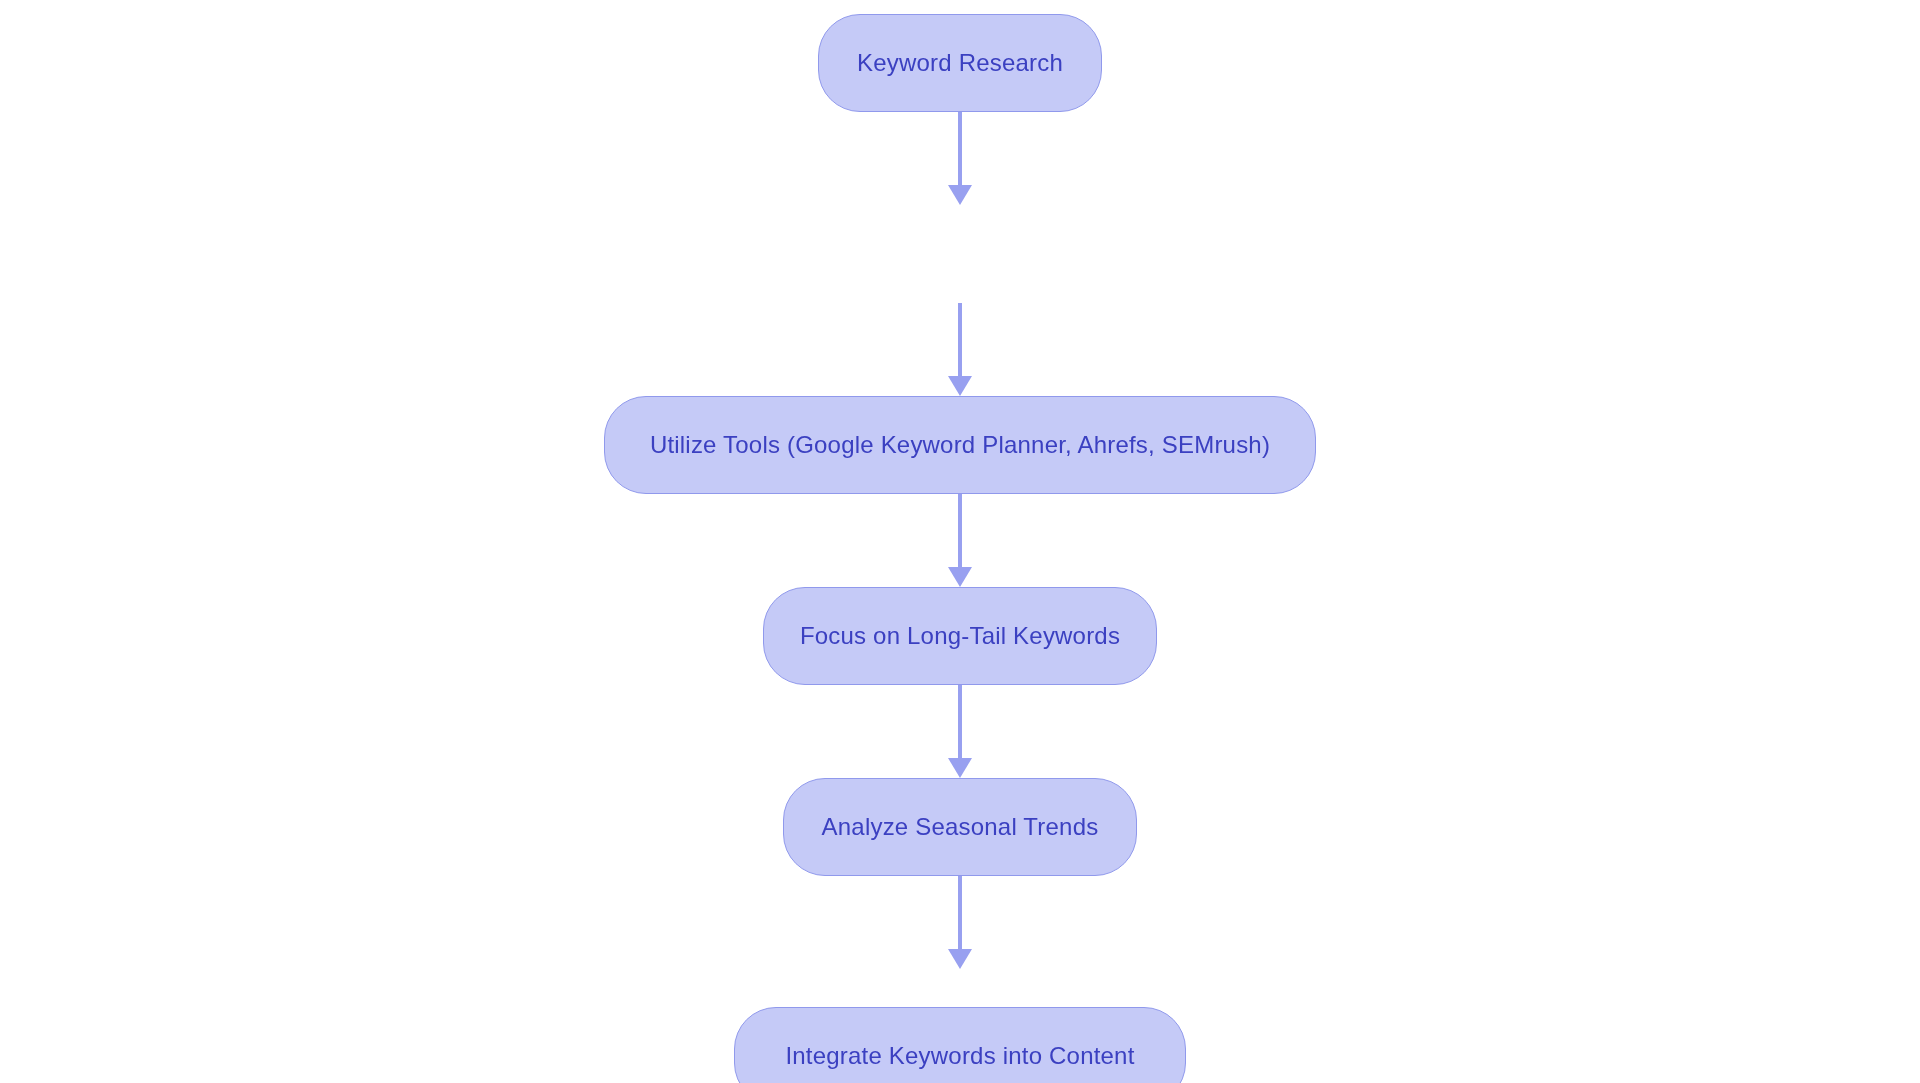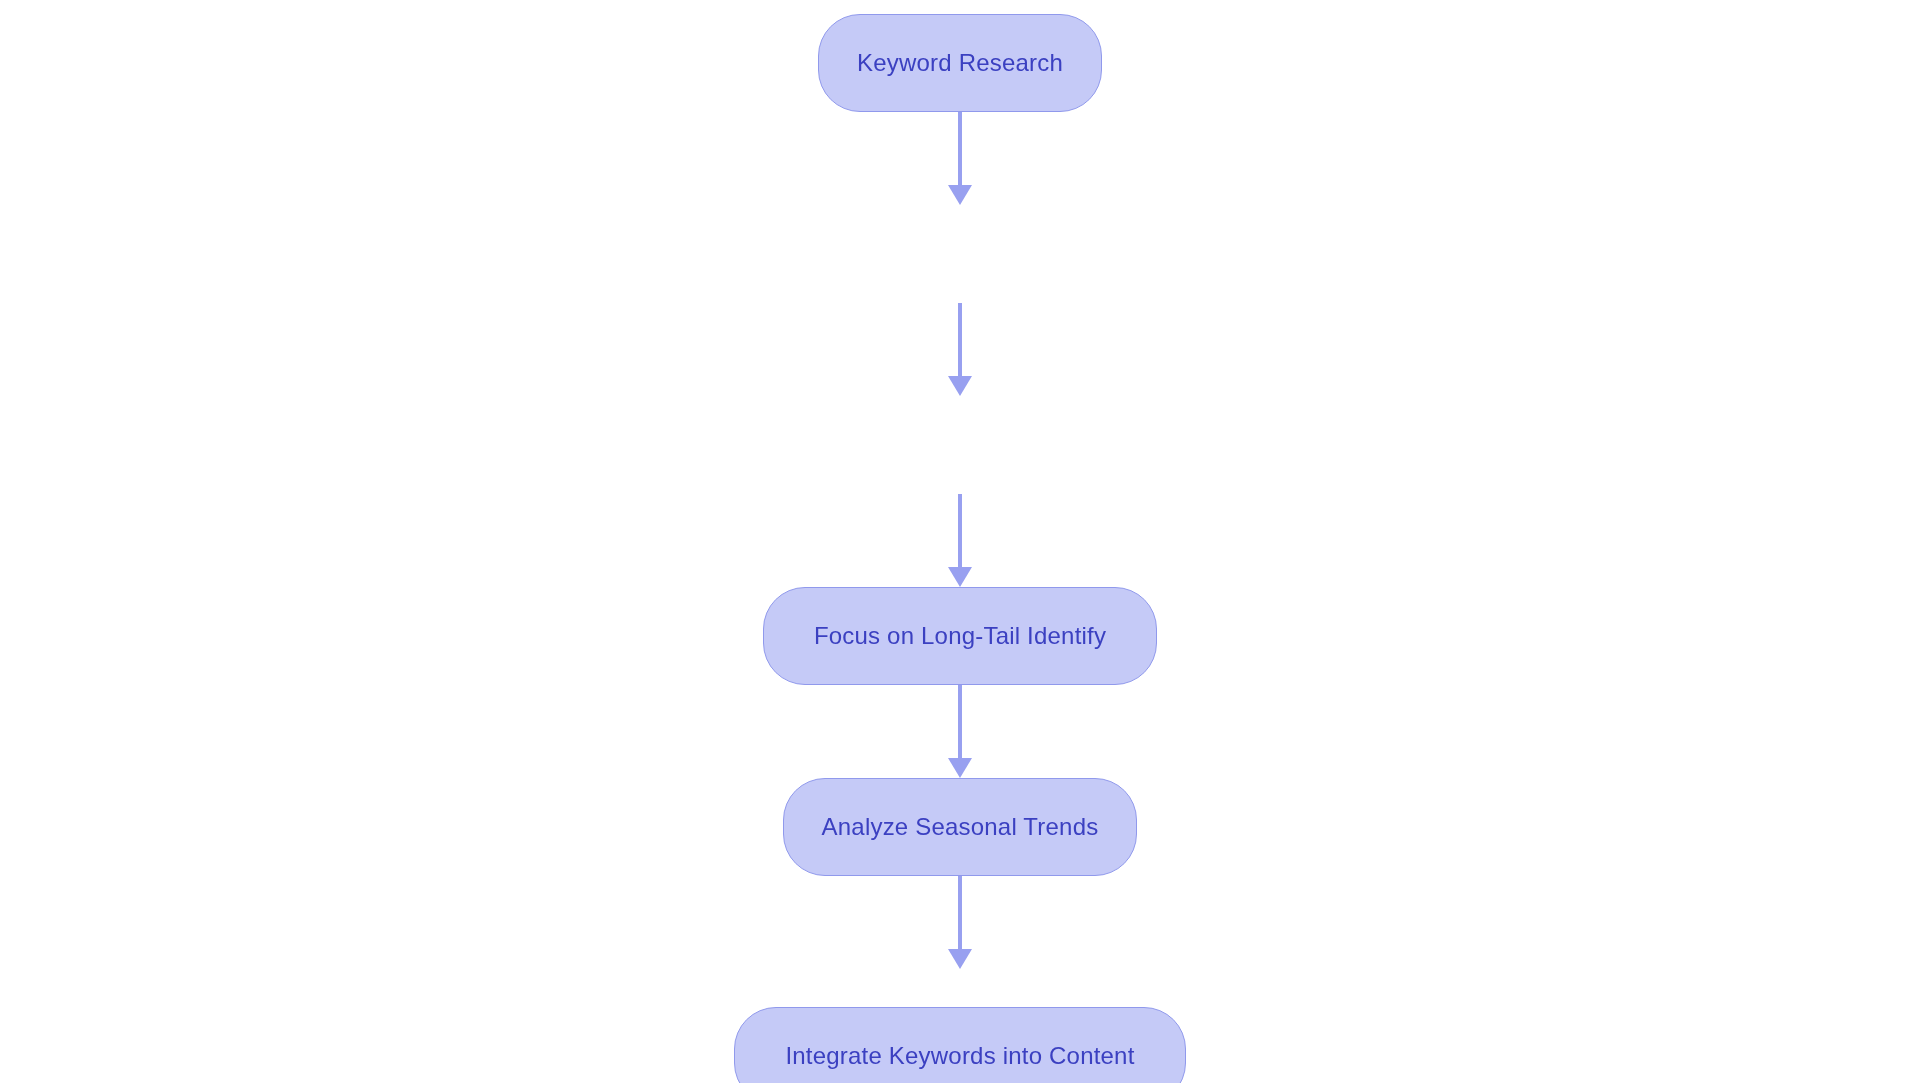--- a/index.html
+++ b/index.html
@@ -91,28 +91,31 @@
     <div class="arrow-line"></div>
     <div class="arrow-head"></div>
   </div>
 
 
   <div class="arrow a1">
     <div class="arrow-line"></div>
     <div class="arrow-head"></div>
   </div>
 
+  <div class="node n2">
+    <span class="node-label">Utilize Tools (Google Keyword Planner, Ahrefs, SEMrush)</span>
+  </div>
 
   <div class="arrow a2">
     <div class="arrow-line"></div>
     <div class="arrow-head"></div>
   </div>
 
   <div class="node n3">
-    <span class="node-label">Focus on Long-Tail Identify</span>
+    <span class="node-label">Focus on Long-Tail Keywords</span>
   </div>
 
   <div class="arrow a3">
     <div class="arrow-line"></div>
     <div class="arrow-head"></div>
   </div>
 
   <div class="node n4">
     <span class="node-label">Analyze Seasonal Trends</span>
   </div>

